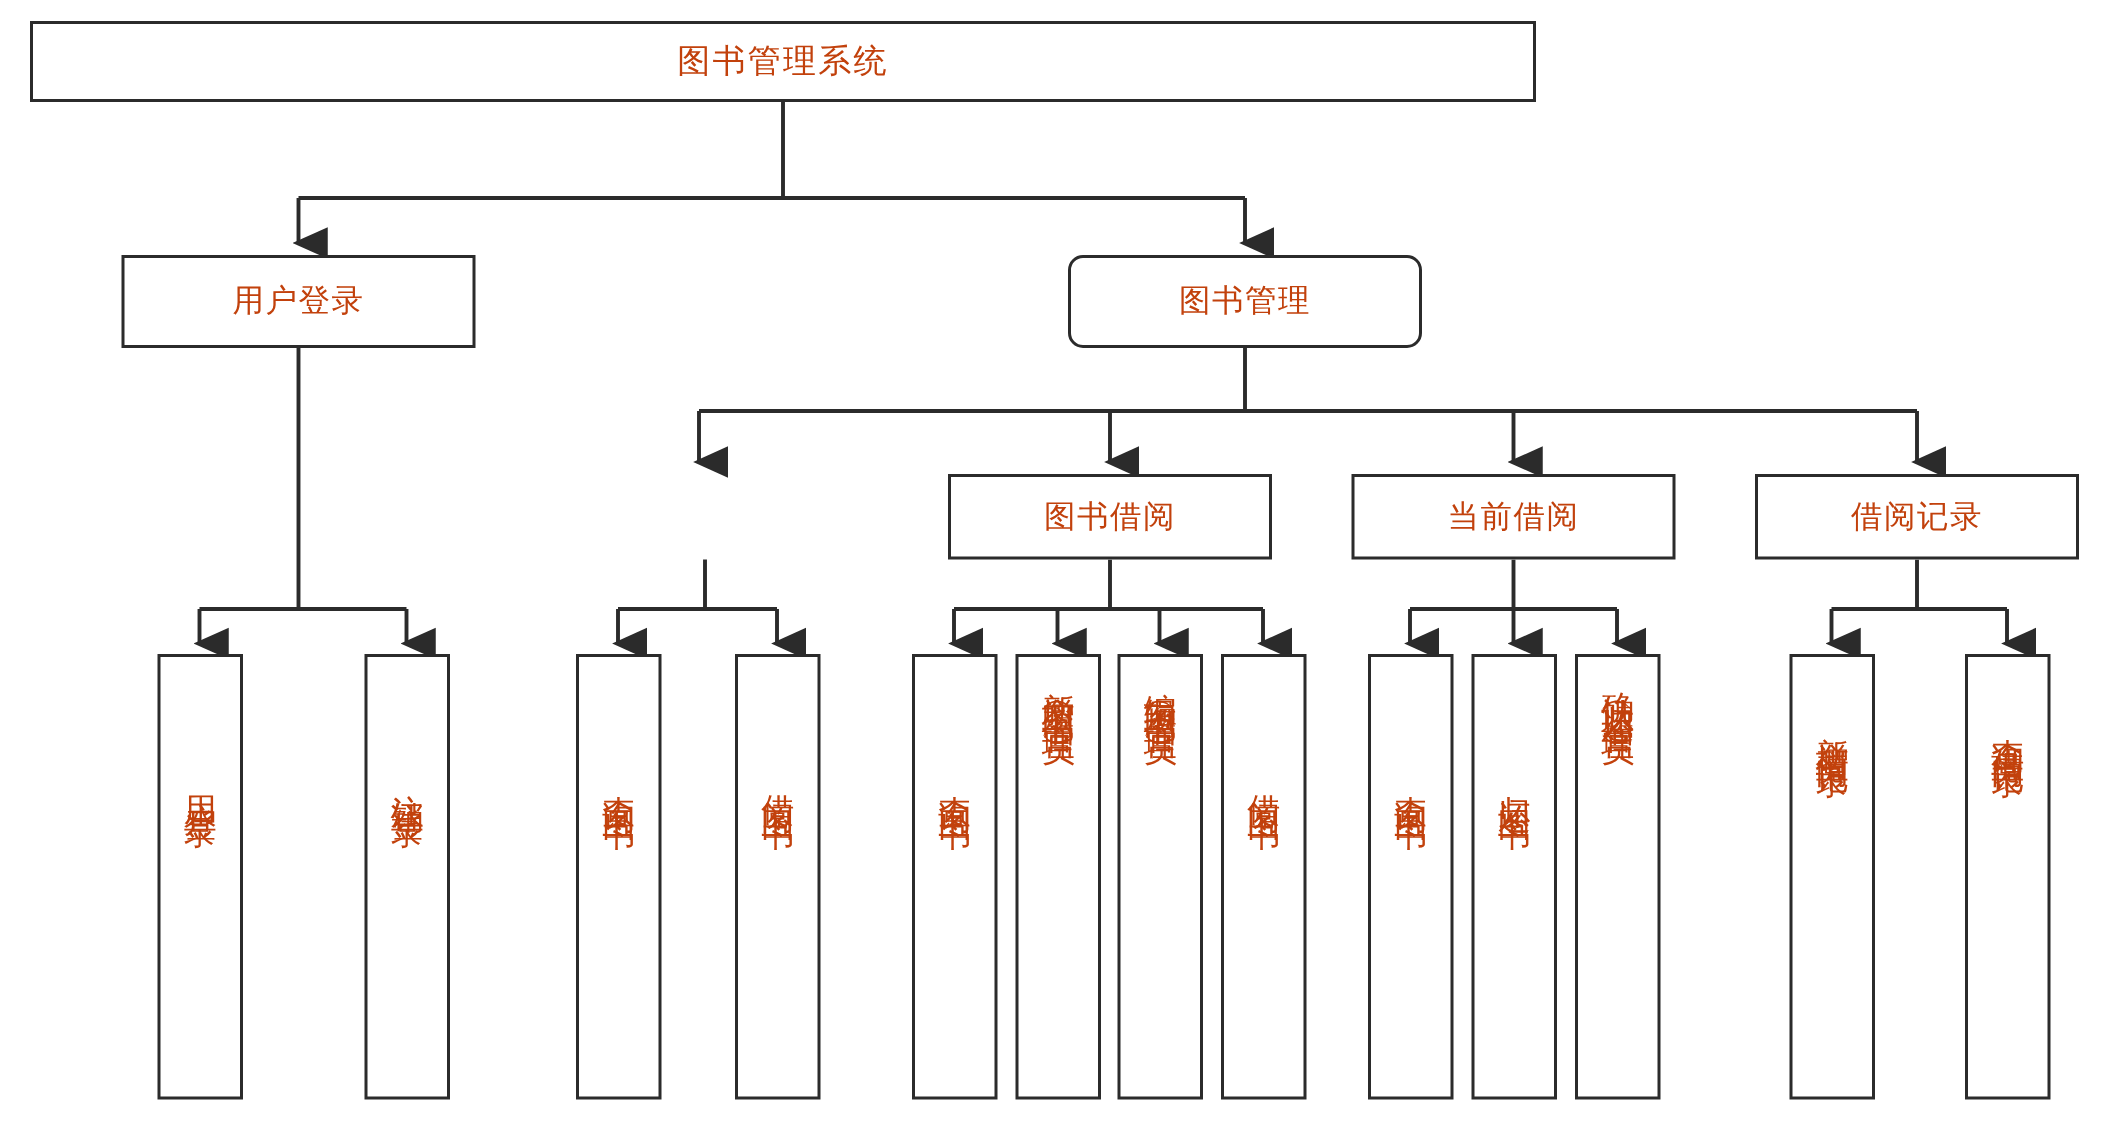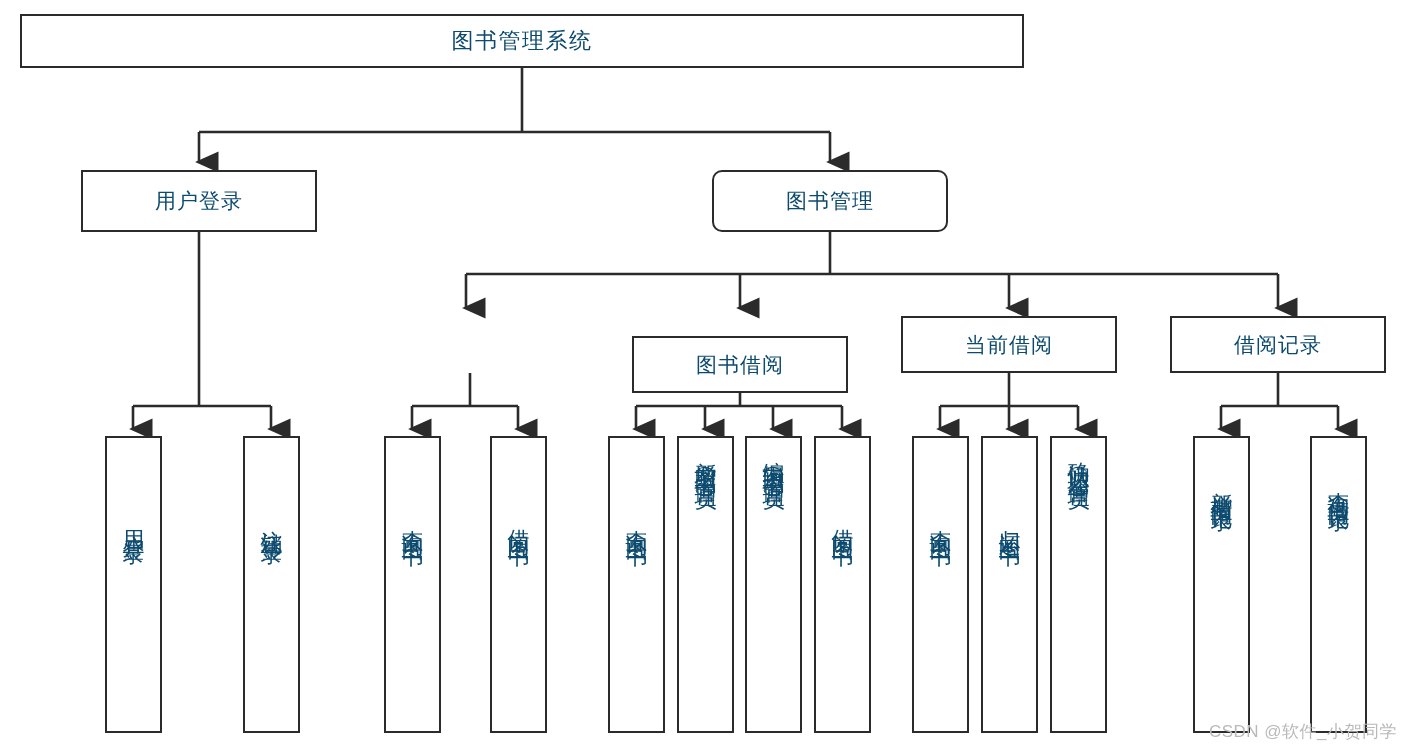--- a/index.html
+++ b/index.html
@@ -17,21 +17,21 @@
 
   
   .node{
     position:absolute;
     box-sizing:border-box;
     background:#ffffff;
     border:2px solid #2b2b2b;
     display:flex;
     align-items:center;
     justify-content:center;
-    color:#0c4a6e;
+    color:#c2410c;
   }
   .node .lbl{
     display:block;
     text-align:center;
     line-height:1.12;
     white-space:nowrap;
   }
 
   
   .node.h .lbl{font-size:21px;letter-spacing:1px;}
@@ -126,21 +126,21 @@
 
   <div class="node h" style="left:81px;top:170px;width:236px;height:62px;">
     <span class="lbl">用户登录</span>
   </div>
 
   <div class="node h" style="left:712px;top:170px;width:236px;height:62px;border-radius:10px;">
     <span class="lbl">图书管理</span>
   </div>
 
 
-  <div class="node h" style="left:632px;top:316px;width:216px;height:57px;margin-top:20px;">
+  <div class="node h" style="left:632px;top:316px;width:216px;height:57px;">
     <span class="lbl">图书借阅</span>
   </div>
 
   <div class="node h" style="left:1170px;top:316px;width:216px;height:57px;">
     <span class="lbl">借阅记录</span>
   </div>
 
   <div class="node h" style="left:901px;top:316px;width:216px;height:57px;">
     <span class="lbl">当前借阅</span>
   </div>
@@ -182,15 +182,14 @@
     <span class="lbl">确认归还（管理员）</span>
   </div>
 
   <div class="node v tall" style="left:1193px;top:436px;width:57px;height:297px;padding-top:36px;">
     <span class="lbl">新增借阅记录</span>
   </div>
   <div class="node v tall" style="left:1310px;top:436px;width:57px;height:297px;padding-top:36px;">
     <span class="lbl">查询借阅记录</span>
   </div>
 
-  <div id="watermark">CSDN @软件_小贺同学</div>
 
 </div>
 
 </body></html>

